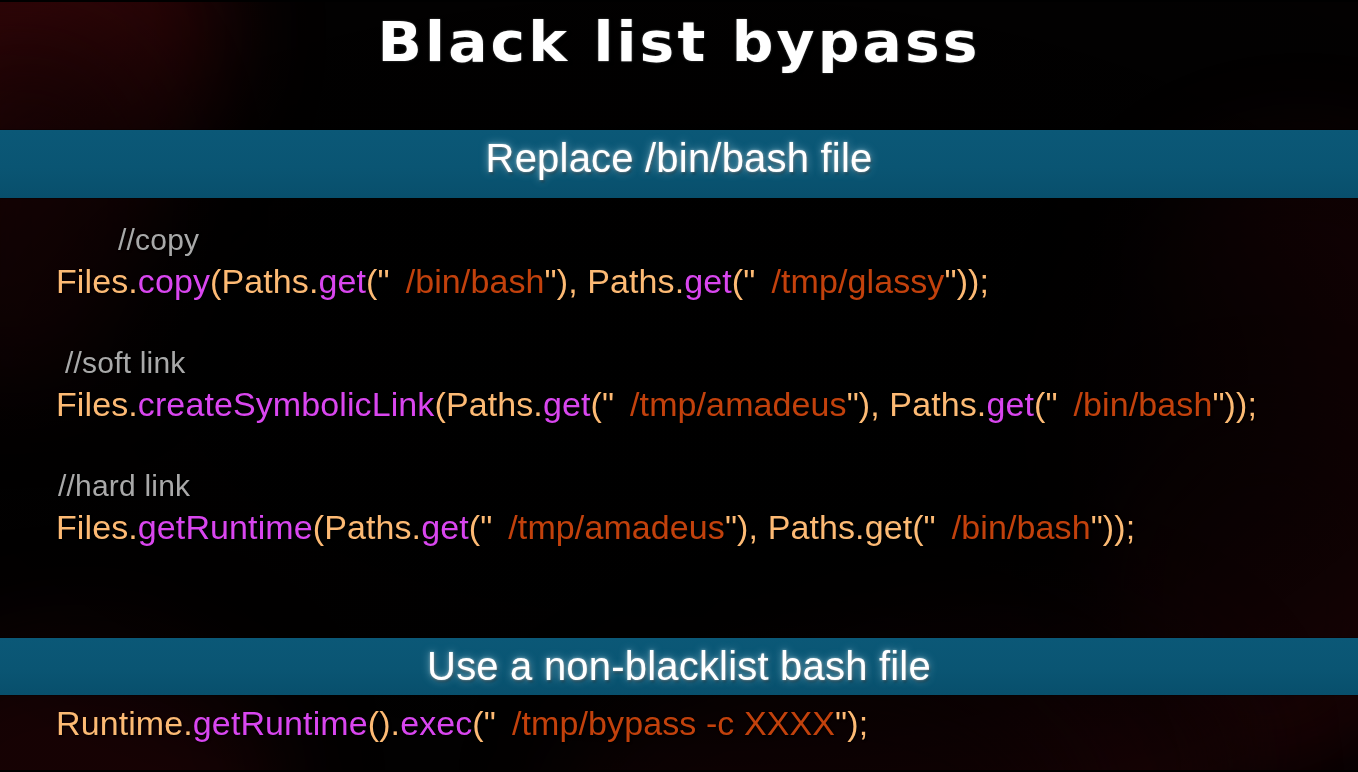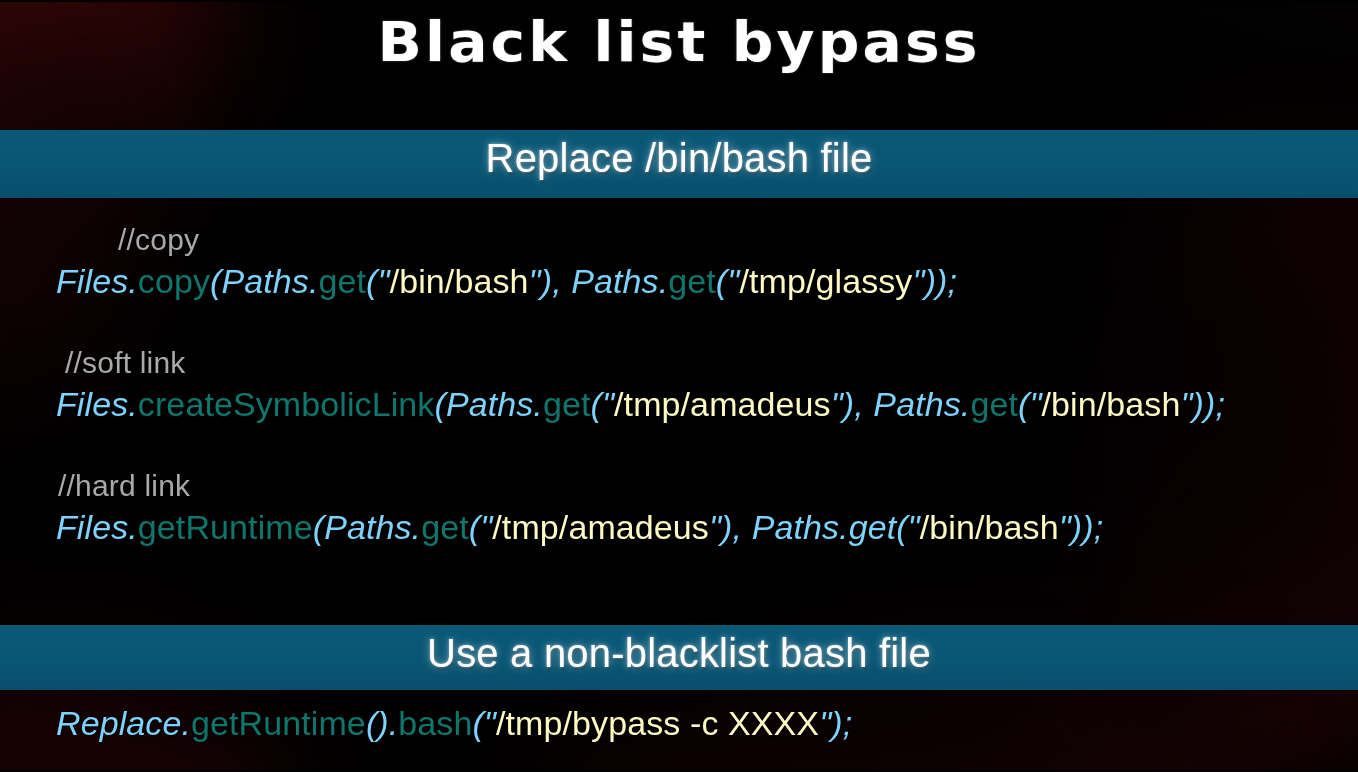--- a/index.html
+++ b/index.html
@@ -115,21 +115,21 @@
     text-align: center;
     color: #ffffff;
     font-size: 40px;
     font-weight: 400;
     line-height: 57px;
     letter-spacing: .2px;
     text-shadow: 0 0 9px rgba(200,240,255,.55), 0 0 3px rgba(255,255,255,.5), 1px 2px 3px rgba(0,0,0,.55);
     white-space: nowrap;
   }
   #band-replace { top: 130px; height: 68px; }
-  #band-nonblacklist { top: 625px; height: 65px; }
+  #band-nonblacklist { top: 638px; height: 57px; }
 
   
   .code-block {
     position: absolute;
     left: 12px;
     width: 100%;
     text-align: left;
     padding-left: 44px;
   }
   .comment {
@@ -142,23 +142,23 @@
   }
   .code-line {
     display: block;
     font-size: 34px;
     line-height: 46px;
     color: #f2f2f2;
     letter-spacing: .1px;
     white-space: nowrap;
     text-shadow: 1px 1px 2px rgba(0,0,0,.9);
   }
-  .tok-plain  { color: #7dd3fc; font-style: italic; }
-  .tok-method { color: #0f766e; }
-  .tok-string { color: #fef9c3; }
+  .tok-plain  { color: #fdba74; }
+  .tok-method { color: #d946ef; }
+  .tok-string { color: #c2410c; margin-left: 16px; }
 
   #code-copy     { top: 222px; }
   #code-soft     { top: 345px; }
   #code-hard     { top: 468px; }
   #code-exec     { top: 700px; }
 
   
   .comment-offset-copy { padding-left: 62px; }
   .comment-offset-soft { padding-left: 2px; margin-left: 7px; }
   .comment-offset-hard { padding-left: 2px; }
@@ -212,20 +212,20 @@
     <div class="code-block" id="code-hard">
       <span class="comment comment-offset-hard">//hard link</span>
       <span class="code-line"><span class="tok-plain">Files.</span><span class="tok-method">getRuntime</span><span class="tok-plain">(Paths.</span><span class="tok-method">get</span><span class="tok-plain">("</span><span class="tok-string">/tmp/amadeus</span><span class="tok-plain">"), Paths.get("</span><span class="tok-string">/bin/bash</span><span class="tok-plain">"));</span></span>
     </div>
 
     <div class="band" id="band-nonblacklist">
       <div class="band-title">Use a non-blacklist bash file</div>
     </div>
 
     <div class="code-block" id="code-exec">
-      <span class="code-line"><span class="tok-plain">Replace.</span><span class="tok-method">getRuntime</span><span class="tok-plain">().</span><span class="tok-method">bash</span><span class="tok-plain">("</span><span class="tok-string">/tmp/bypass -c XXXX</span><span class="tok-plain">");</span></span>
+      <span class="code-line"><span class="tok-plain">Runtime.</span><span class="tok-method">getRuntime</span><span class="tok-plain">().</span><span class="tok-method">exec</span><span class="tok-plain">("</span><span class="tok-string">/tmp/bypass -c XXXX</span><span class="tok-plain">");</span></span>
     </div>
 
   </div>
 
   <div class="edge-top"></div>
   <div class="edge-bottom"></div>
 </div>
 
 </body></html>

